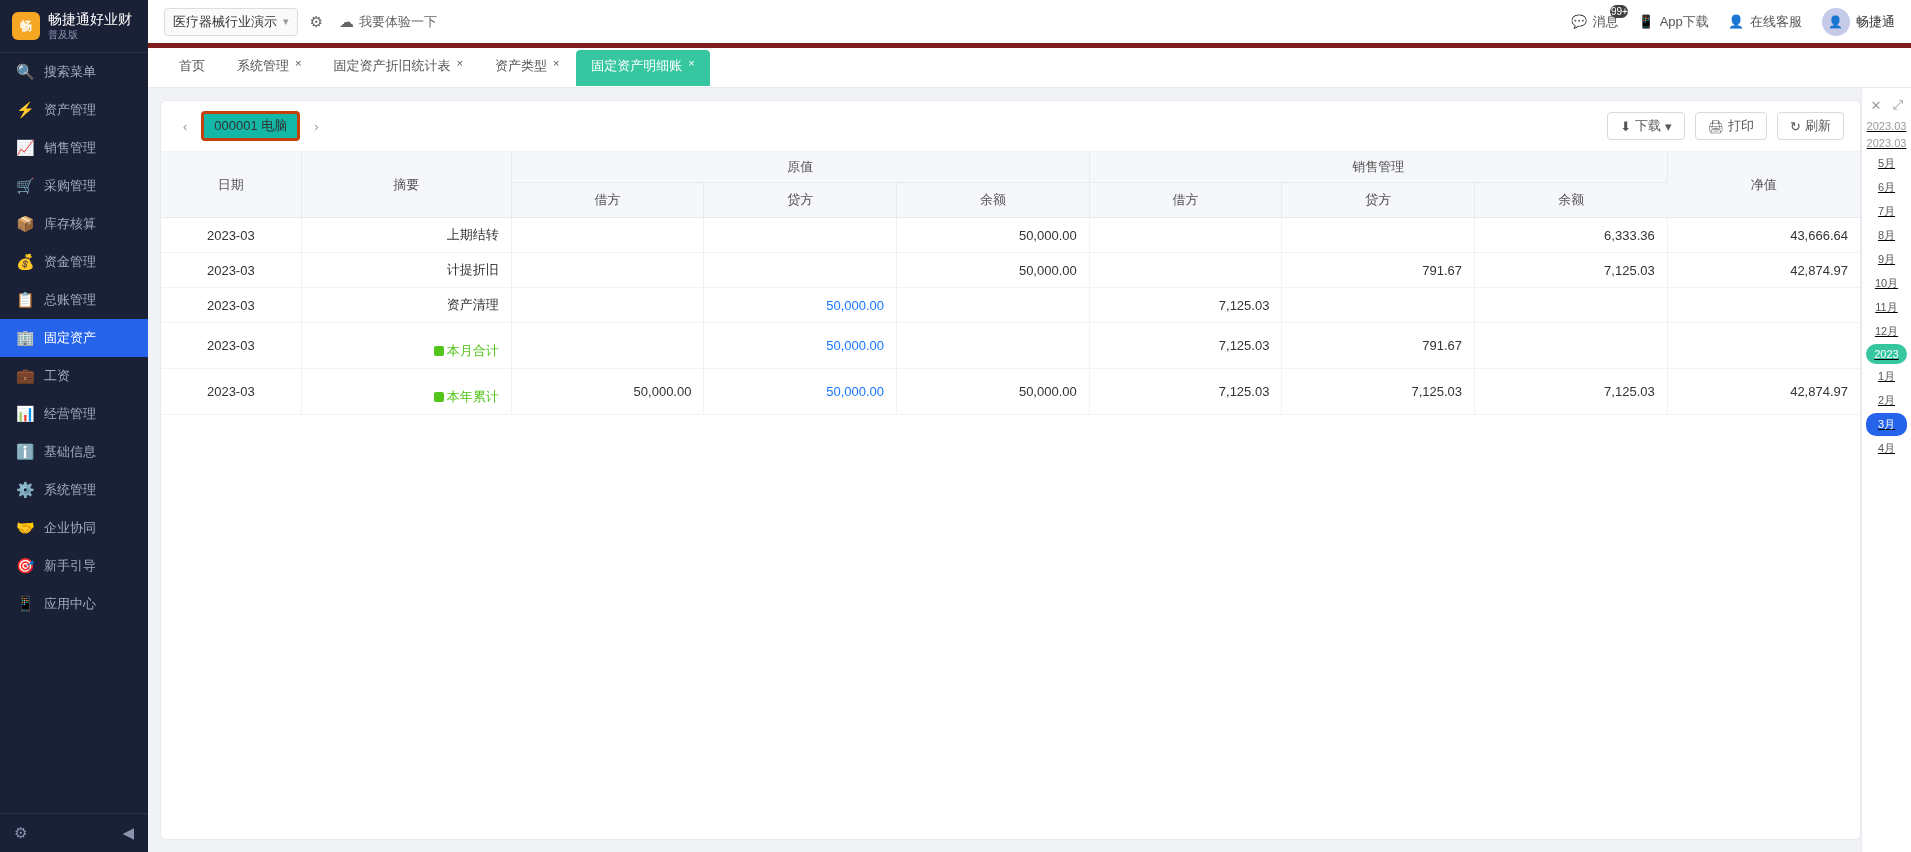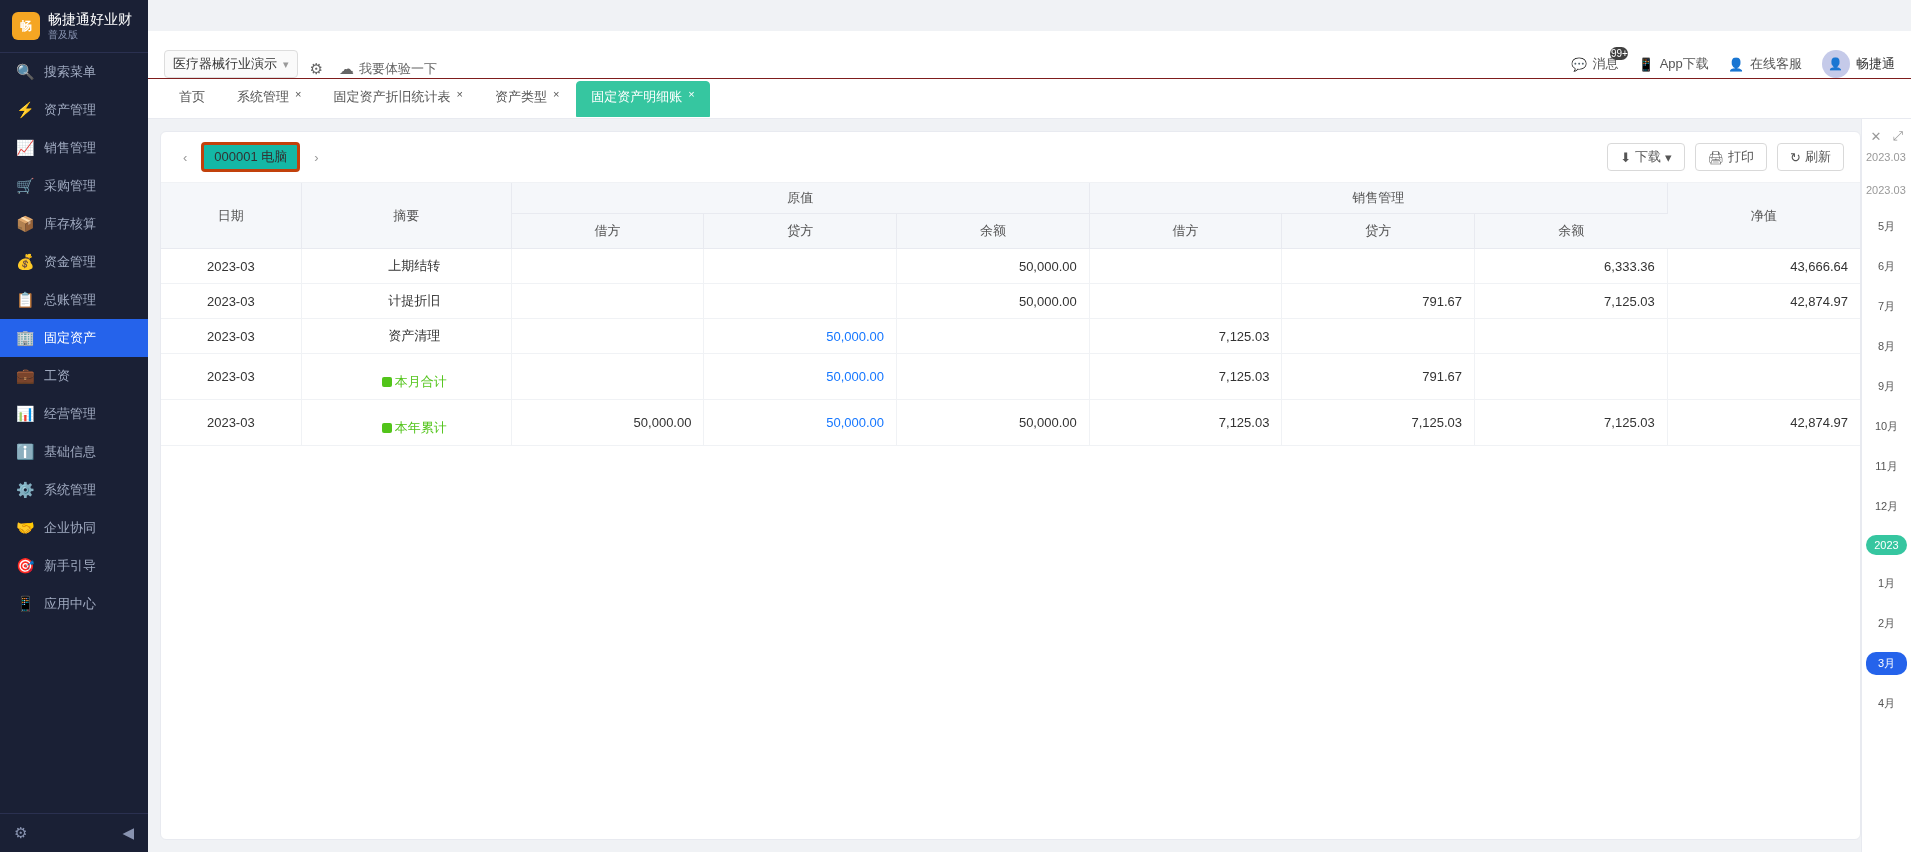--- a/index.html
+++ b/index.html
@@ -68,26 +68,25 @@
       flex-direction: column;
       min-width: 0;
       background: #f0f2f5;
     }
 
     
     .topbar {
       height: 48px;
       background: #fff;
       display: flex;
-      align-items: flex-end;
+      align-items: center;
       padding: 0 16px;
-      border-bottom: 1px solid #7f1d1d;
+      border-bottom: 5px solid #7f1d1d;
       flex-shrink: 0;
       gap: 12px;
-      margin-top: 31px;
     }
     .topbar-company {
       display: flex;
       align-items: center;
       gap: 6px;
       font-size: 13px;
       color: #333;
       cursor: pointer;
       padding: 4px 8px;
       border: 1px solid #ddd;
@@ -252,21 +251,21 @@
       padding: 6px 10px;
     }
     tbody td {
       padding: 8px 12px;
       border-bottom: 1px solid #f0f2f5;
       border-right: 1px solid #f0f2f5;
       color: #333;
       text-align: right;
     }
     tbody td:last-child { border-right: none; }
-    tbody td.text-left { text-align: center; padding-left: 28px; }
+    tbody td.text-left { text-align: right; padding-left: 28px; }
     tbody td.text-center { text-align: center; }
     .green-tag {
       display: inline-flex; align-items: center; gap: 3px;
       color: #52c41a;
       margin-top: 11px;
     }
     .green-square {
       width: 10px; height: 10px;
       background: #52c41a;
       border-radius: 2px;
@@ -293,25 +292,26 @@
       width: 100%;
     }
     .rp-btn {
       width: 18px; height: 18px;
       display: flex; align-items: center; justify-content: center;
       cursor: pointer; color: #999; font-size: 13px;
     }
     .timeline-list {
       display: flex;
       flex-direction: column;
-      align-items: flex-start;
+      align-items: center;
       width: 100%;
-      gap: 17px;
+      gap: 1px;
       font-size: 11px;
       overflow-y: auto;
+      text-decoration: underline;
     }
     .timeline-year {
       color: #999;
       font-size: 11px;
       padding: 2px 4px;
       text-align: center;
     }
     .timeline-month {
       width: 100%;
       text-align: center;

